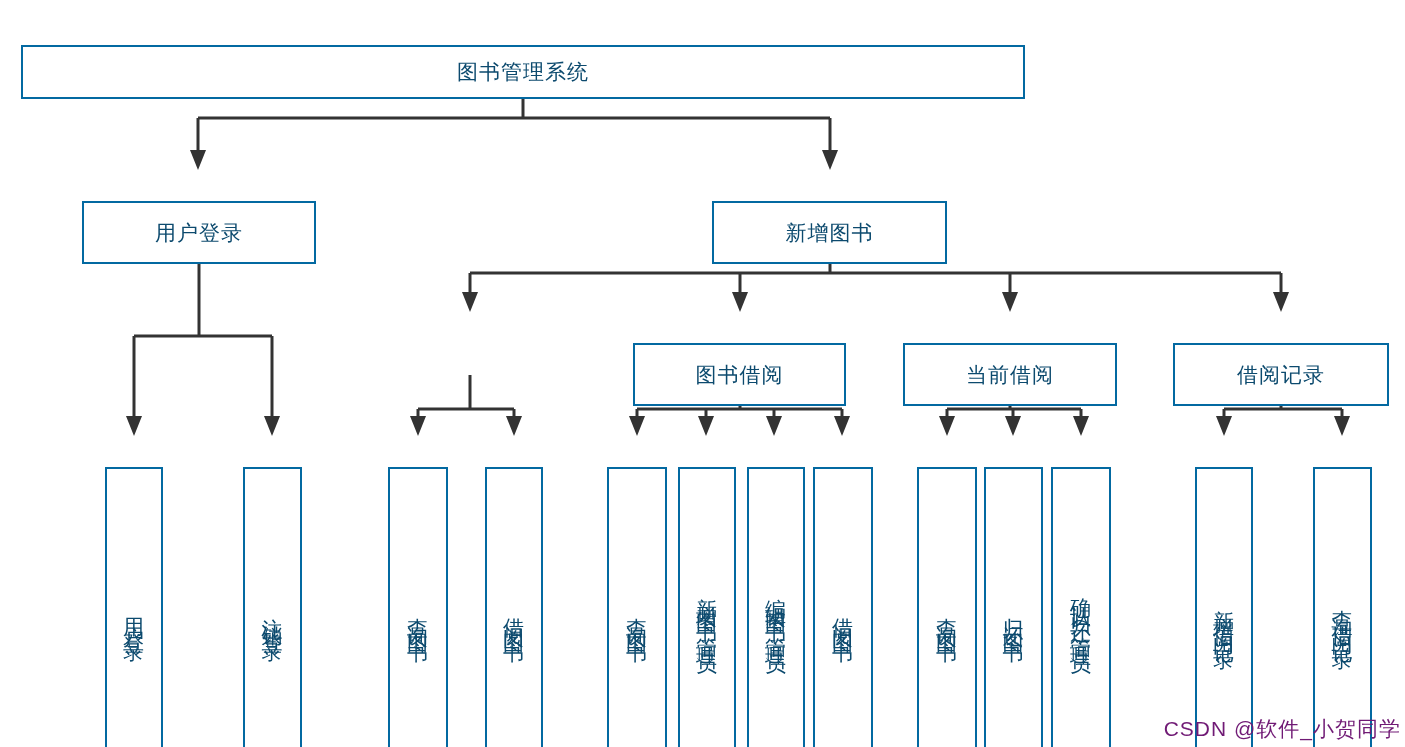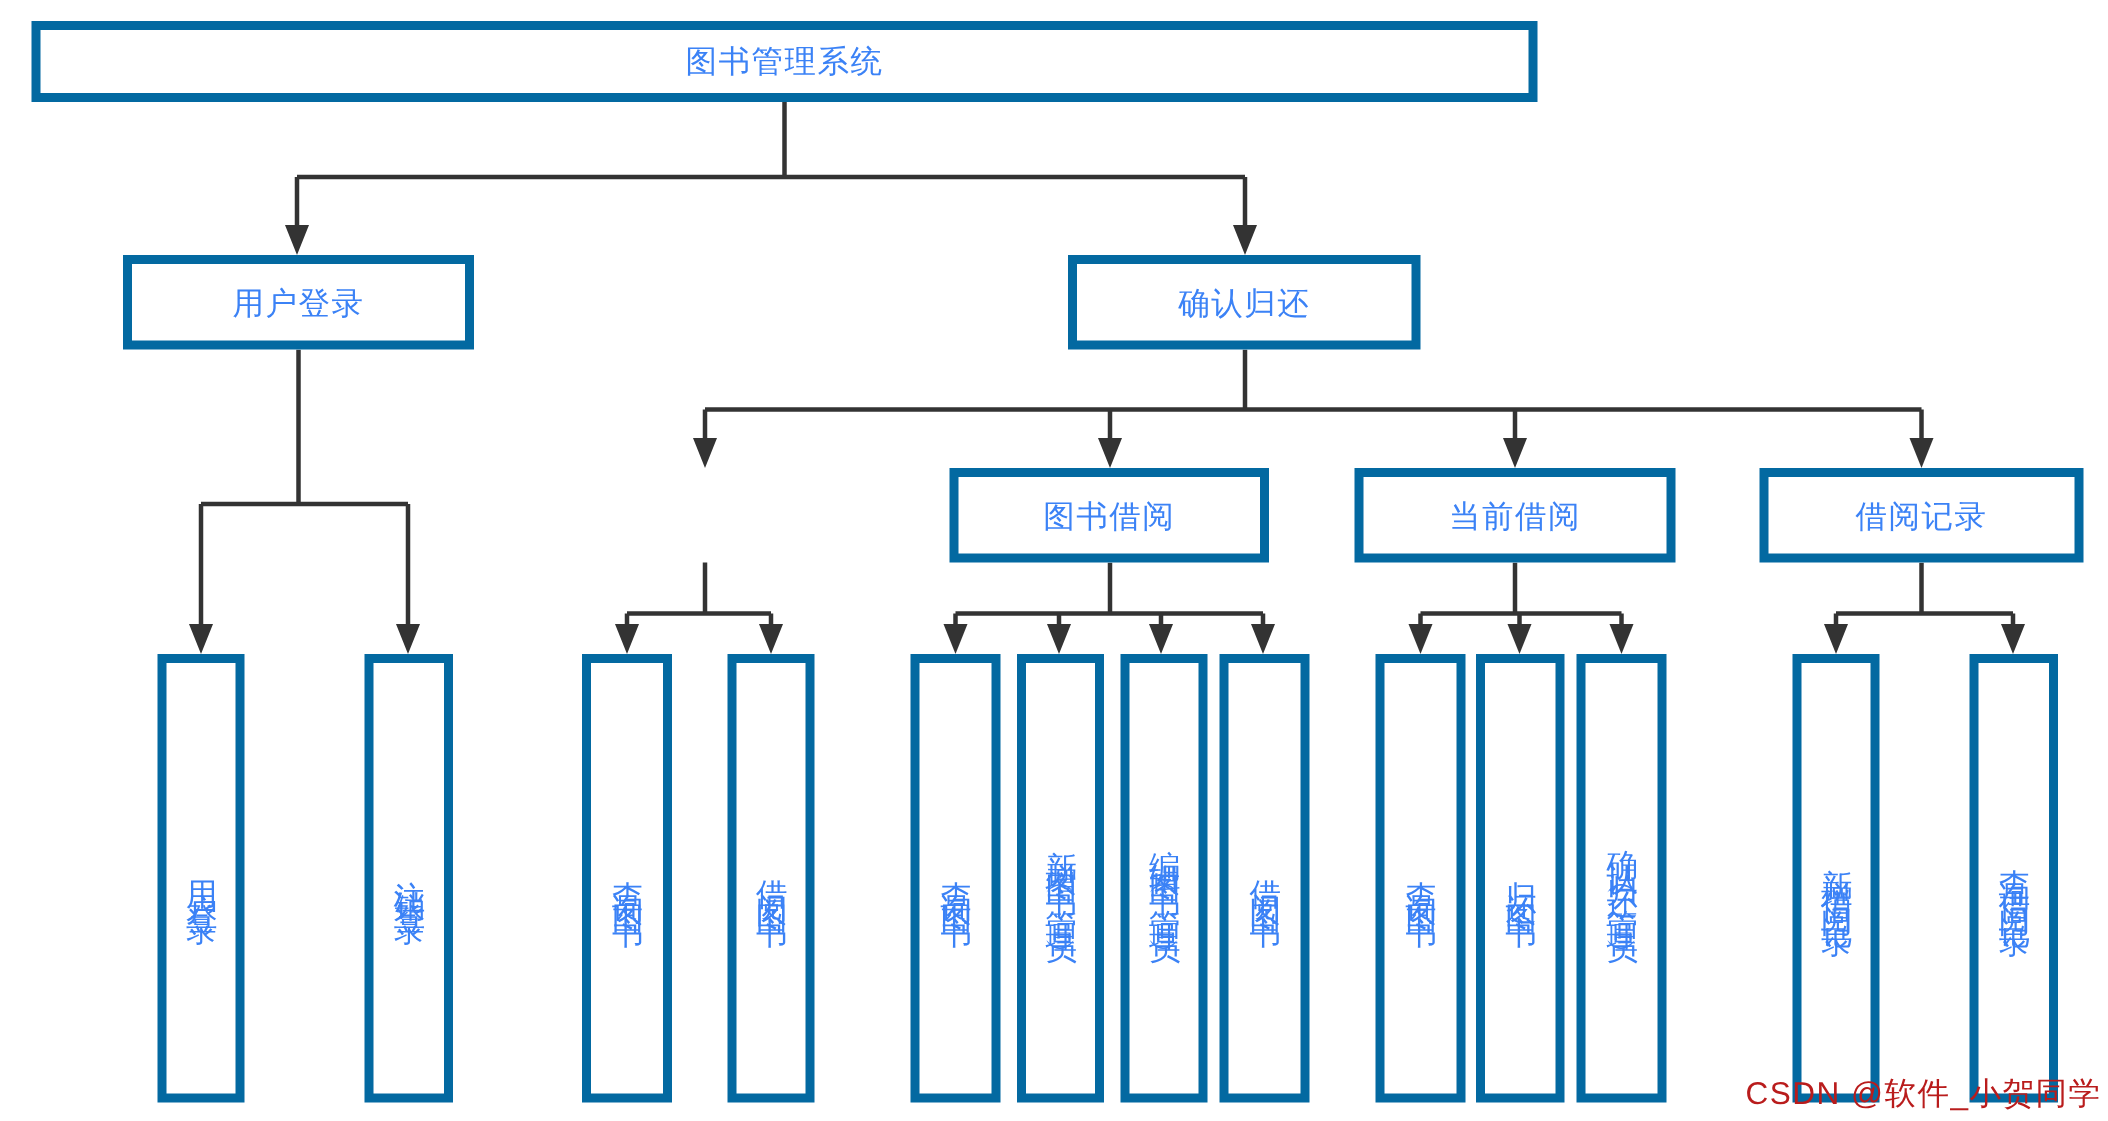--- a/index.html
+++ b/index.html
@@ -17,48 +17,49 @@
   }
   .connectors {
     position: absolute;
     left: 0; top: 0;
     width: 1405px;
     height: 747px;
   }
   .node {
     position: absolute;
     box-sizing: border-box;
-    border: 6px solid #0369a1;
+    border: 2px solid #0369a1;
     background: #ffffff;
-    color: #3b82f6;
+    color: #0c4a6e;
     display: flex;
     align-items: center;
     justify-content: center;
     font-size: 21px;
     letter-spacing: 1px;
     text-align: center;
+    margin-top: 31px;
   }
   .leaf {
     writing-mode: vertical-rl;
     text-orientation: mixed;
     letter-spacing: 8px;
     line-height: 1;
     font-size: 21px;
     padding: 6px 0;
   }
   .leaf span {
     display: block;
   }
   .watermark {
     position: absolute;
     right: 4px;
     bottom: 4px;
     font-size: 21px;
     letter-spacing: 1px;
-    color: #b91c1c;
+    color: #701a75;
     white-space: nowrap;
     pointer-events: none;
   }
 </style>
 </head>
 <body>
 
 <div class="stage">
 
   <svg class="connectors" viewBox="0 0 1405 747" xmlns="http://www.w3.org/2000/svg">
@@ -127,21 +128,21 @@
       <polygon points="1073,416 1089,416 1081,436"></polygon>
 
       <polygon points="1216,416 1232,416 1224,436"></polygon>
       <polygon points="1334,416 1350,416 1342,436"></polygon>
     </g>
   </svg>
 
   <div class="node" style="left:21px; top:14px; width:1004px; height:54px;">图书管理系统</div>
 
   <div class="node" style="left:82px; top:170px; width:234px; height:63px;">用户登录</div>
-  <div class="node" style="left:712px; top:170px; width:235px; height:63px;">确认归还</div>
+  <div class="node" style="left:712px; top:170px; width:235px; height:63px;">新增图书</div>
 
   <div class="node" style="left:633px; top:312px; width:213px; height:63px;">图书借阅</div>
   <div class="node" style="left:903px; top:312px; width:214px; height:63px;">当前借阅</div>
   <div class="node" style="left:1173px; top:312px; width:216px; height:63px;">借阅记录</div>
 
   <div class="node leaf" style="left:105px; top:436px; width:58px; height:299px;">
     <span>用户登录</span>
   </div>
   <div class="node leaf" style="left:243px; top:436px; width:59px; height:299px;">
     <span>注销登录</span>

